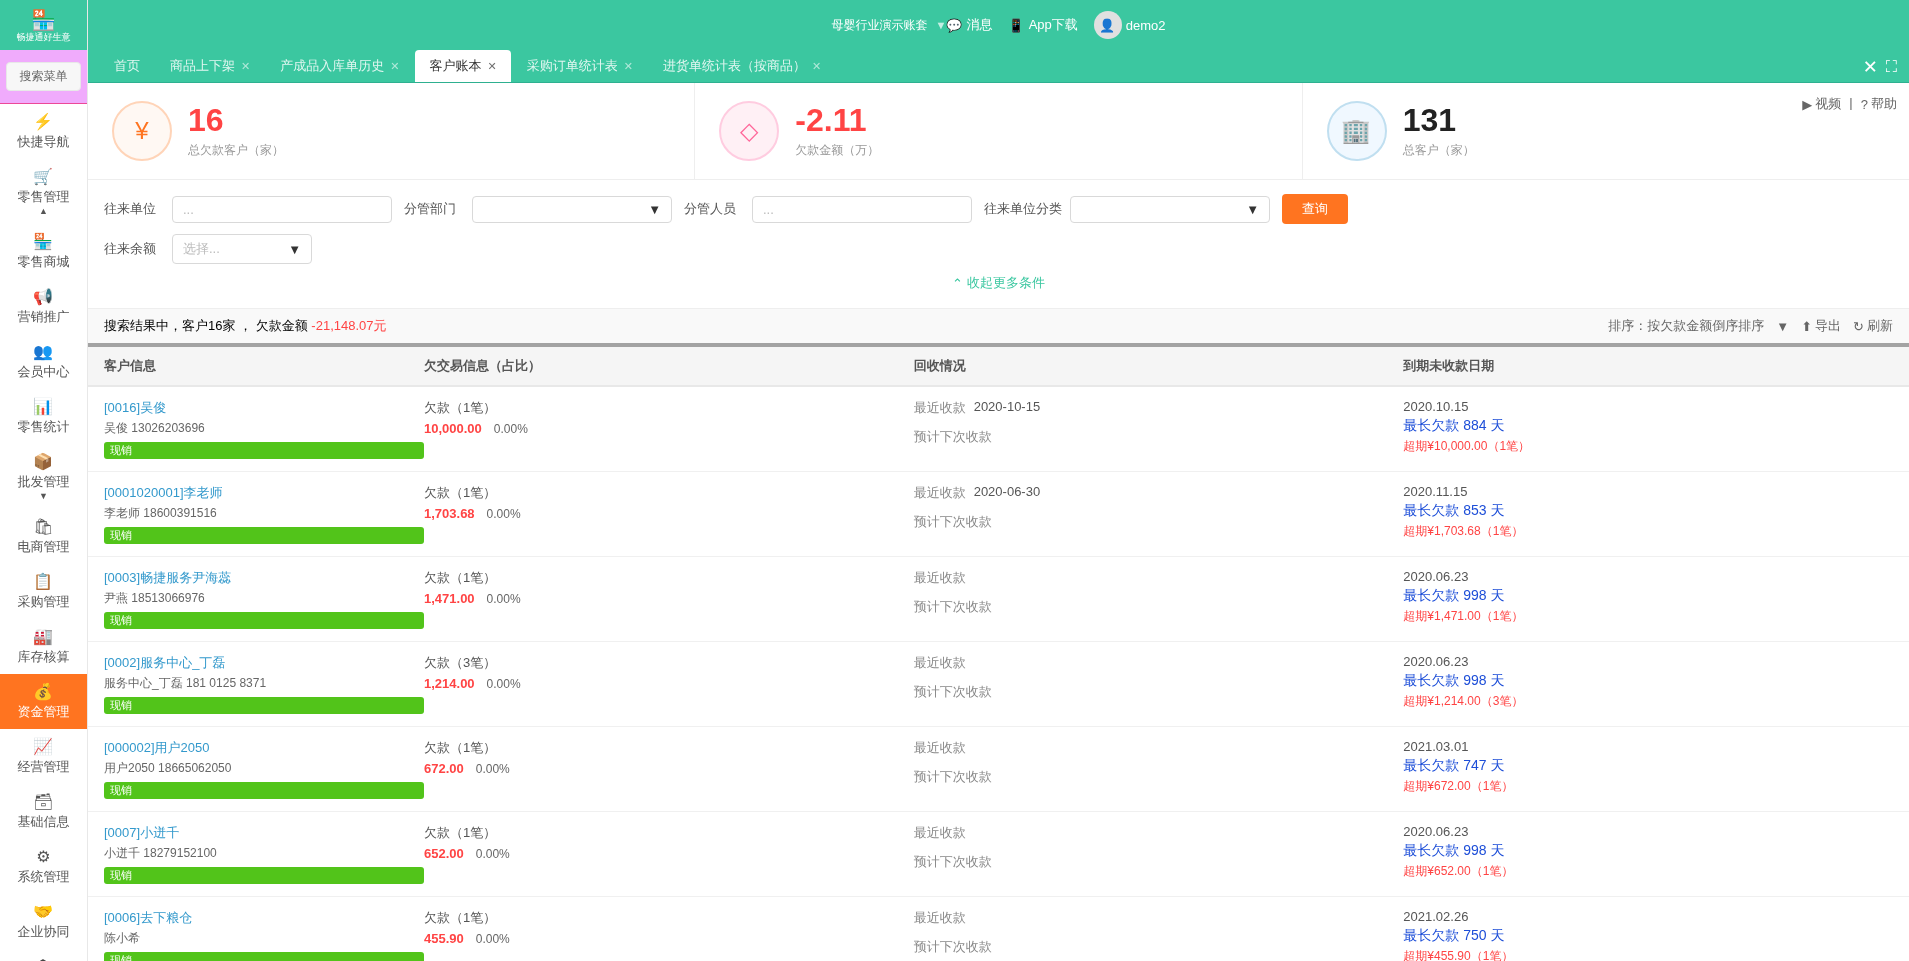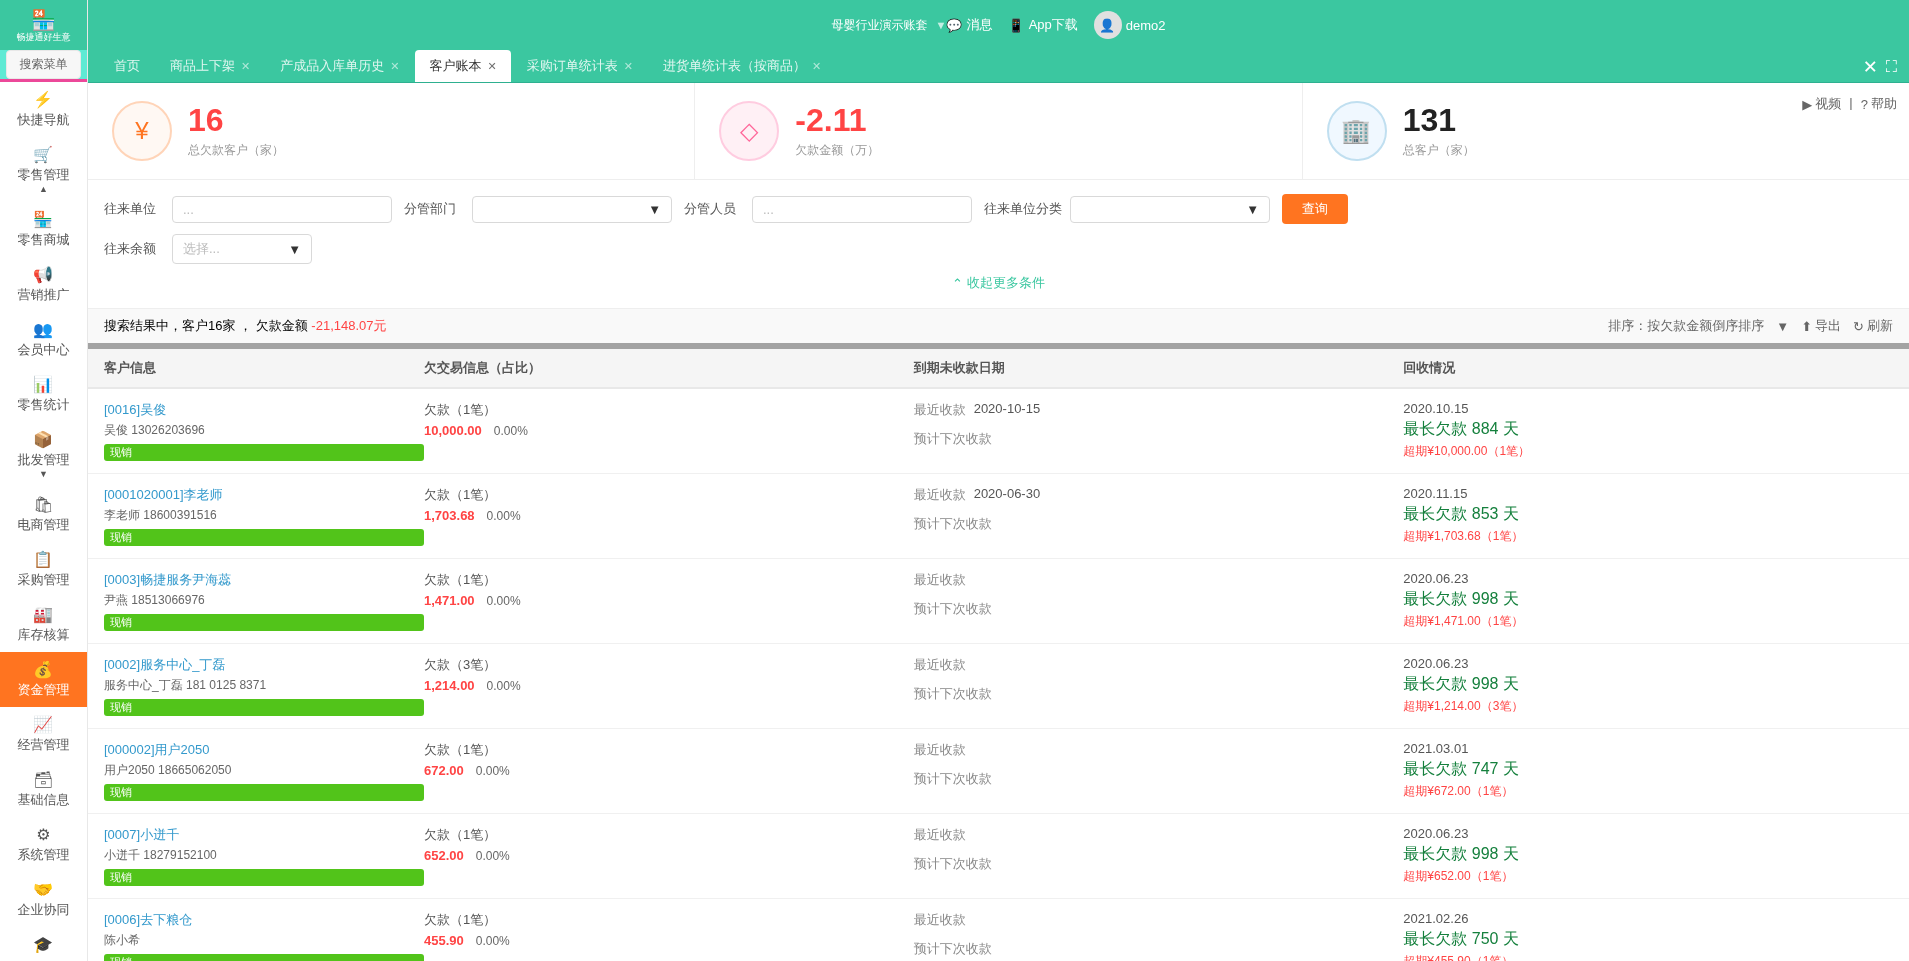--- a/index.html
+++ b/index.html
@@ -3,21 +3,21 @@
   <meta charset="utf-8">
   <style>
     * { box-sizing: border-box; margin: 0; padding: 0; font-family: 'Microsoft YaHei', Arial, sans-serif; font-size: 13px; }
     body { background: #f5f5f5; display: flex; height: 961px; overflow: hidden; }
 
     
     .sidebar { width: 88px; background: #fff; display: flex; flex-direction: column; border-right: 1px solid #e8e8e8; flex-shrink: 0; }
     .sidebar-logo { background: #3bc7a0; height: 50px; display: flex; align-items: center; justify-content: center; color: #fff; font-size: 11px; padding: 4px; }
     .sidebar-logo-inner { display: flex; flex-direction: column; align-items: center; }
     .sidebar-logo-icon { font-size: 20px; }
-    .sidebar-search { padding: 0 6px; background: #5eead4; border-bottom: 3px solid #ec4899; }
+    .sidebar-search { padding: 12px 6px; background: #f0abfc; border-bottom: 1px solid #ec4899; }
     .sidebar-search-btn { width: 100%; background: #f7f7f7; border: 1px solid #e8e8e8; border-radius: 4px; padding: 5px 4px; cursor: pointer; text-align: center; color: #666; font-size: 12px; }
     .sidebar-nav-item { display: flex; flex-direction: column; align-items: center; padding: 8px 4px; cursor: pointer; color: #555; font-size: 12px; text-align: center; }
     .sidebar-nav-item.active { background: #ff7420; color: #fff; }
     .sidebar-nav-item .nav-icon { font-size: 16px; margin-bottom: 2px; }
     .nav-arrow { font-size: 9px; }
 
     
     .main { flex: 1; display: flex; flex-direction: column; overflow: hidden; }
     .topbar-right { display: flex; align-items: center; gap: 16px; color: #fff; font-size: 13px; }
     .topbar-right-item { display: flex; align-items: center; gap: 4px; cursor: pointer; }
@@ -53,21 +53,21 @@
     .filter-item { display: flex; align-items: center; gap: 8px; }
     .filter-label { color: #555; font-size: 13px; white-space: nowrap; min-width: 60px; }
     .filter-input { border: 1px solid #d9d9d9; border-radius: 4px; padding: 5px 10px; font-size: 13px; color: #333; background: #fff; min-width: 160px; display: flex; align-items: center; justify-content: space-between; cursor: pointer; }
     .filter-input.wide { min-width: 220px; }
     .filter-input-text { color: #bbb; }
     .filter-select { border: 1px solid #d9d9d9; border-radius: 4px; padding: 5px 10px; font-size: 13px; color: #333; background: #fff; min-width: 140px; display: flex; align-items: center; justify-content: space-between; cursor: pointer; }
     .search-btn { background: #ff7420; color: #fff; border: none; border-radius: 4px; padding: 6px 20px; font-size: 13px; cursor: pointer; }
     .collapse-btn { display: flex; align-items: center; justify-content: center; gap: 4px; color: #3bc7a0; font-size: 12px; cursor: pointer; margin: 4px 0 8px; }
 
     
-    .results-bar { background: #f9f9f9; padding: 8px 16px; border-bottom: 6px solid #a3a3a3; display: flex; align-items: center; justify-content: space-between; }
+    .results-bar { background: #f9f9f9; padding: 8px 16px; border-bottom: 4px solid #a3a3a3; display: flex; align-items: center; justify-content: space-between; }
     .results-actions { display: flex; align-items: center; gap: 12px; font-size: 12px; color: #666; }
     .results-action { cursor: pointer; display: flex; align-items: center; gap: 3px; }
 
     
     .table-container { background: #fff; margin: 0; }
     .table-header { display: grid; grid-template-columns: 320px 1fr 1fr 1fr; background: #f5f5f5; border-bottom: 2px solid #e8e8e8; padding: 10px 16px; font-weight: bold; color: #555; font-size: 13px; }
     .table-row-wrapper { border-bottom: 1px solid #f0f0f0; }
     .table-row { display: grid; grid-template-columns: 320px 1fr 1fr 1fr; padding: 12px 16px; align-items: start; }
     .customer-info { display: flex; flex-direction: column; gap: 3px; }
     .customer-name { color: #3399cc; cursor: pointer; font-size: 13px; }
@@ -78,21 +78,21 @@
     .debt-amount { color: #ff4444; font-size: 13px; font-weight: bold; cursor: pointer; }
     .debt-ratio { color: #666; font-size: 12px; }
     .debt-row { display: flex; align-items: center; gap: 12px; }
     .collection-info { display: flex; flex-direction: column; gap: 11px; }
     .collection-row { display: flex; gap: 8px; font-size: 12px; color: #666; }
     .collection-label { color: #888; }
     .collection-date { color: #555; }
     .due-info { display: flex; flex-direction: column; gap: 3px; }
     .due-date { color: #555; font-size: 13px; }
     .due-overdue { color: #ff4444; font-size: 12px; cursor: pointer; }
-    .due-days { color: #15803d; font-size: 16px; }
+    .due-days { color: #1d4ed8; font-size: 14px; }
 
     
     ::-webkit-scrollbar { width: 6px; }
     ::-webkit-scrollbar-track { background: #f1f1f1; }
     ::-webkit-scrollbar-thumb { background: #ccc; border-radius: 3px; }
     .top-header-row { background: #3bc7a0; height: 50px; display: flex; align-items: center; justify-content: center; padding: 0 16px; }
     .top-header-row .logo-area { display: flex; align-items: center; gap: 8px; color: #fff; }
   </style>
 </head>
 <body>
@@ -334,22 +334,22 @@
           <span>↻</span>
           <span>刷新</span>
         </div>
       </div>
     </div>
 
     <div class="table-container">
       <div class="table-header">
         <div>客户信息</div>
         <div>欠交易信息（占比）</div>
+        <div>回收情况</div>
         <div>到期未收款日期</div>
-        <div>回收情况</div>
       </div>
 
       <div class="table-row-wrapper">
         <div class="table-row">
           <div class="customer-info">
             <span class="customer-name">[0016]吴俊</span>
             <span class="customer-phone">吴俊  13026203696</span>
             <span class="customer-tag">现销</span>
           </div>
           <div class="debt-info">

